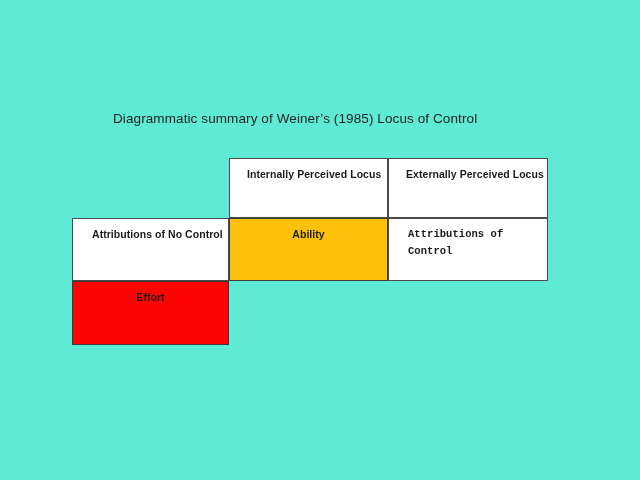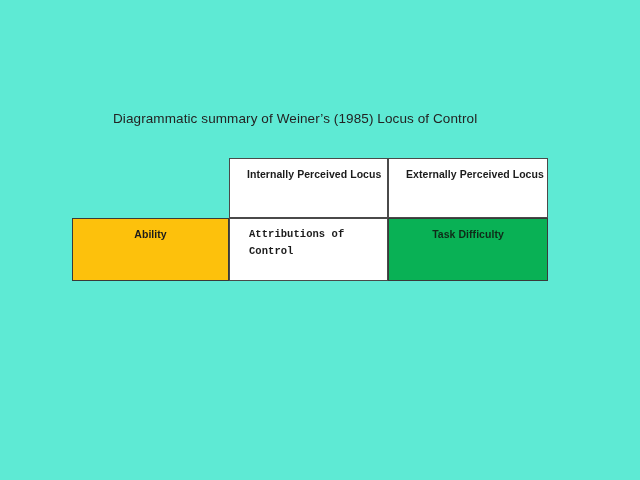--- a/index.html
+++ b/index.html
@@ -125,31 +125,34 @@
       <div class="cell cell-corner"></div>
 
       <div class="cell cell-colhead">
         <span class="cell-text">Internally Perceived Locus</span>
       </div>
 
       <div class="cell cell-colhead last">
         <span class="cell-text">Externally Perceived Locus</span>
       </div>
 
+      <div class="cell cell-rowhead">
+        <span class="cell-text">Attributions of No Control</span>
+      </div>
 
       <div class="cell cell-body" style="background: rgb(253, 193, 12); color: rgb(27, 27, 27);">
         <span class="cell-text">Ability</span>
       </div>
 
 
       <div class="cell cell-rowhead last">
         <span class="cell-text">Attributions of Control</span>
       </div>
 
+      <div class="cell cell-body edge-bottom" style="background: rgb(252, 4, 4); color: rgb(42, 17, 17);">
+        <span class="cell-text">Effort</span>
+      </div>
 
-      <div class="cell cell-body edge-right edge-bottom" style="background: rgb(9, 177, 85); color: rgb(15, 42, 24);">
-        <span class="cell-text">Task Difficulty</span>
-      </div>
 
     </div>
   </div>
 
 </div>
 
 </body></html>

